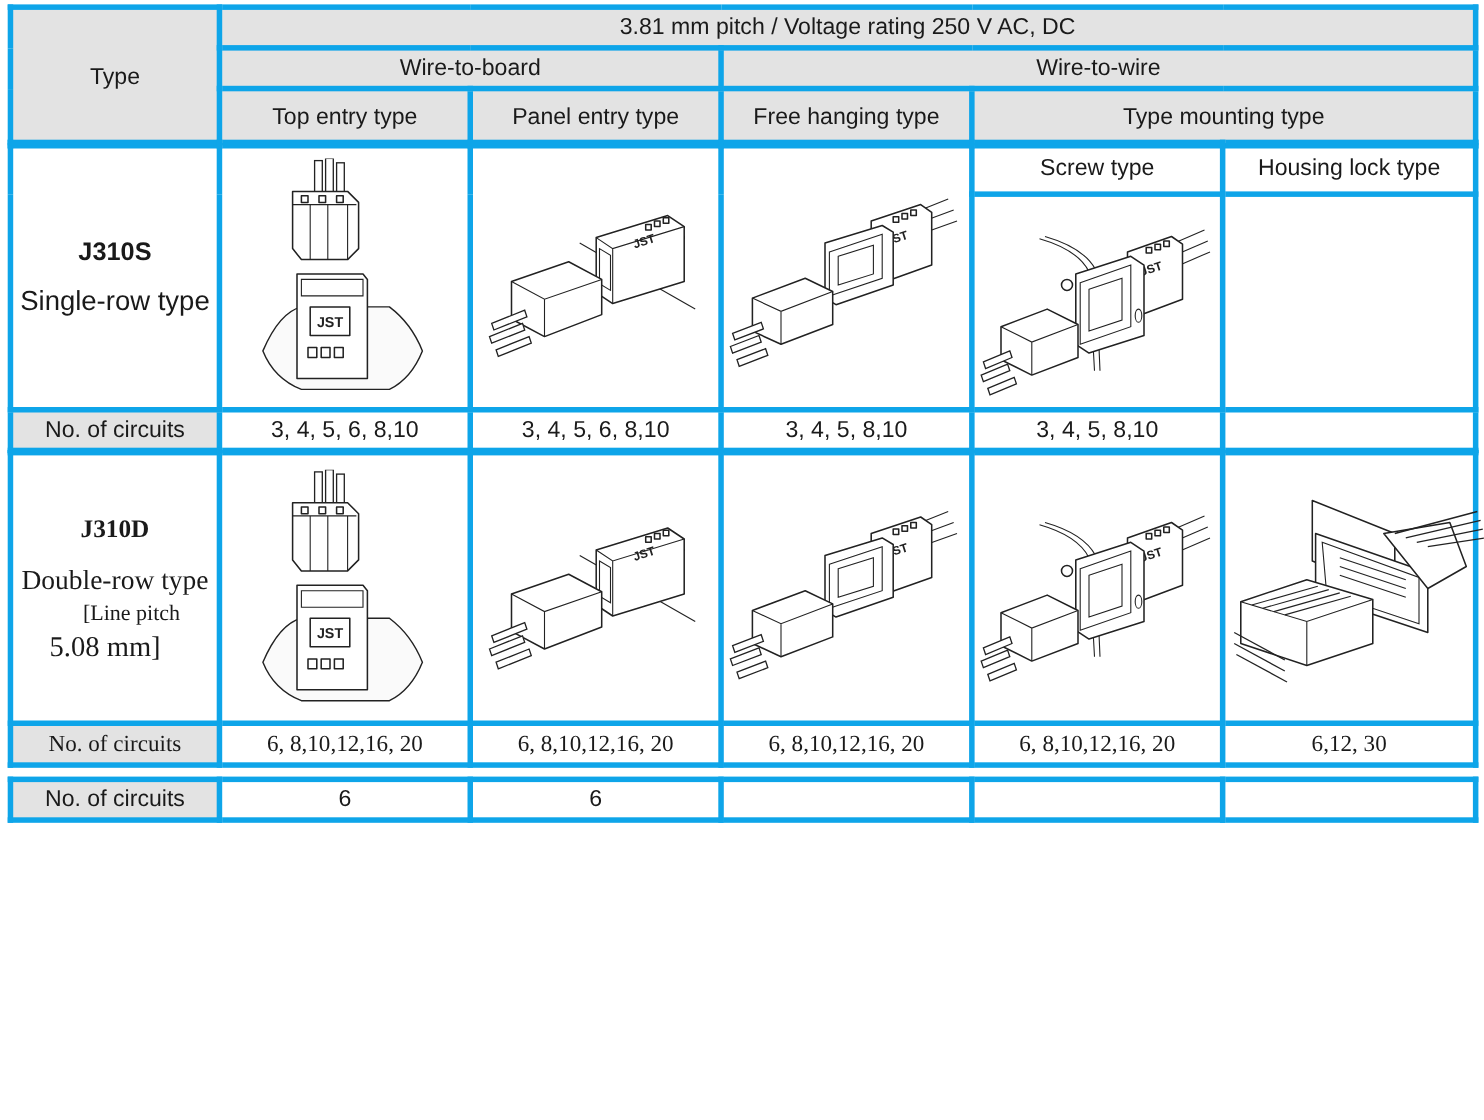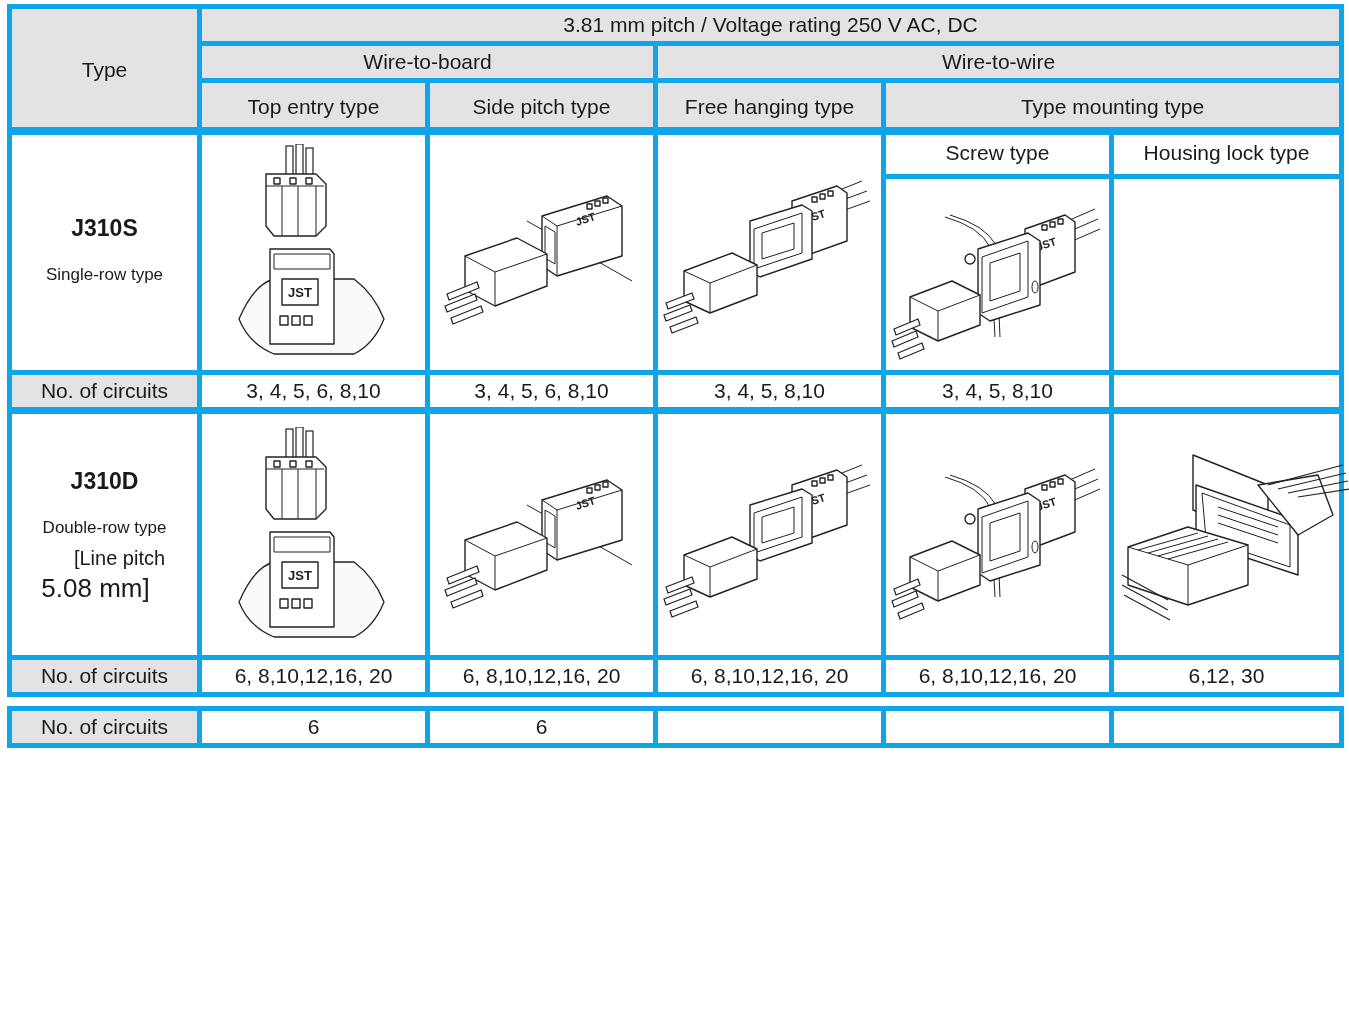--- a/index.html
+++ b/index.html
@@ -5,21 +5,21 @@
   html, body { margin:0; padding:0; background:#ffffff; }
   body { width:1349px; height:1018px; position:relative; font-family:"Liberation Sans", sans-serif; color:#1a1a1a; overflow:hidden; }
   .tbl { position:absolute; border-collapse:collapse; table-layout:fixed; }
   .tbl td { border:5px solid #0ea5e9; text-align:center; vertical-align:middle; padding:4px; font-size:21px; }
   .hdr td { background:#e3e3e3; }
   .hdr { border:2px solid #333; }
   .gray { background:#e3e3e3; }
   .sec { border:1.5px solid #222; }
   .typecell { text-align:center; }
   .model { font-weight:bold; font-size:23px; display:block; line-height:30px; }
-  .desc { font-size:17px; display:block; line-height:31px;margin-top:16px; }
+  .desc { font-size:25px; display:block; line-height:31px;margin-top:16px; }
   .pitch1 { font-size:20px; display:block; text-align:center; padding-left:30px; line-height:30px; }
   .pitch2 { font-size:26px; display:block; text-align:center; padding-right:18px; line-height:30px; }
   .circ { font-size:19px; }
   .sub td.sublabel { font-size:21px; height:34px; }
   svg { display:block; margin:0 auto; }
   .draw { stroke:#222; stroke-width:1.4; fill:#fff; stroke-linejoin:round; }
   .thin { stroke:#222; stroke-width:1; fill:none; }
   .board { stroke:#222; stroke-width:1.3; fill:#fafafa; }
   .wire { stroke:#222; stroke-width:1.2; fill:#fff; }
 </style>
@@ -39,21 +39,21 @@
       <tr style="height:36px">
     <td rowspan="3">Type</td>
     <td colspan="5">3.81 mm pitch / Voltage rating 250 V AC, DC</td>
   </tr>
   <tr style="height:36px">
     <td colspan="2">Wire-to-board</td>
     <td colspan="3">Wire-to-wire</td>
   </tr>
   <tr style="height:52px">
     <td>Top entry type</td>
-    <td>Side pitch type</td>
+    <td>Panel entry type</td>
     <td>Free hanging type</td>
     <td colspan="2">Type mounting type</td>
   </tr>
 </tbody>
   </table>
 
 <svg width="0" height="0" style="position:absolute">
   <defs>
 
     <g id="topentry">
@@ -206,21 +206,21 @@
     <td class="gray circ">No. of circuits</td>
     <td class="circ">3, 4, 5, 6, 8,10</td>
     <td class="circ">3, 4, 5, 6, 8,10</td>
     <td class="circ">3, 4, 5, 8,10</td>
     <td class="circ">3, 4, 5, 8,10</td>
     <td class="circ"></td>
   </tr>
 </tbody>
   </table>
 
-<table class="tbl sec" style="left:7px; top:409px; width:1332px;">
+<table class="tbl sec" style="left:7px; top:409px; width:1332px;font-family:Liberation Serif, serif;">
   <colgroup>
     <col style="width:190px">
       <col style="width:228px">
       <col style="width:228px">
       <col style="width:228px">
       <col style="width:228px">
       <col style="width:230px">
   </colgroup>
   <tbody>
       <tr style="height:246px">

